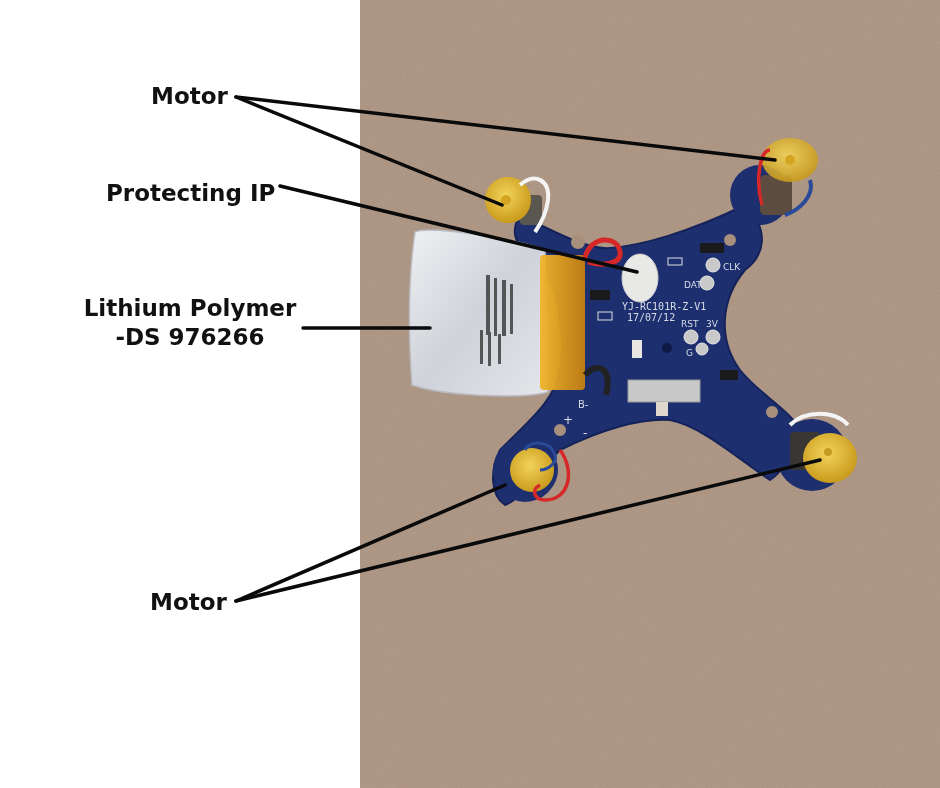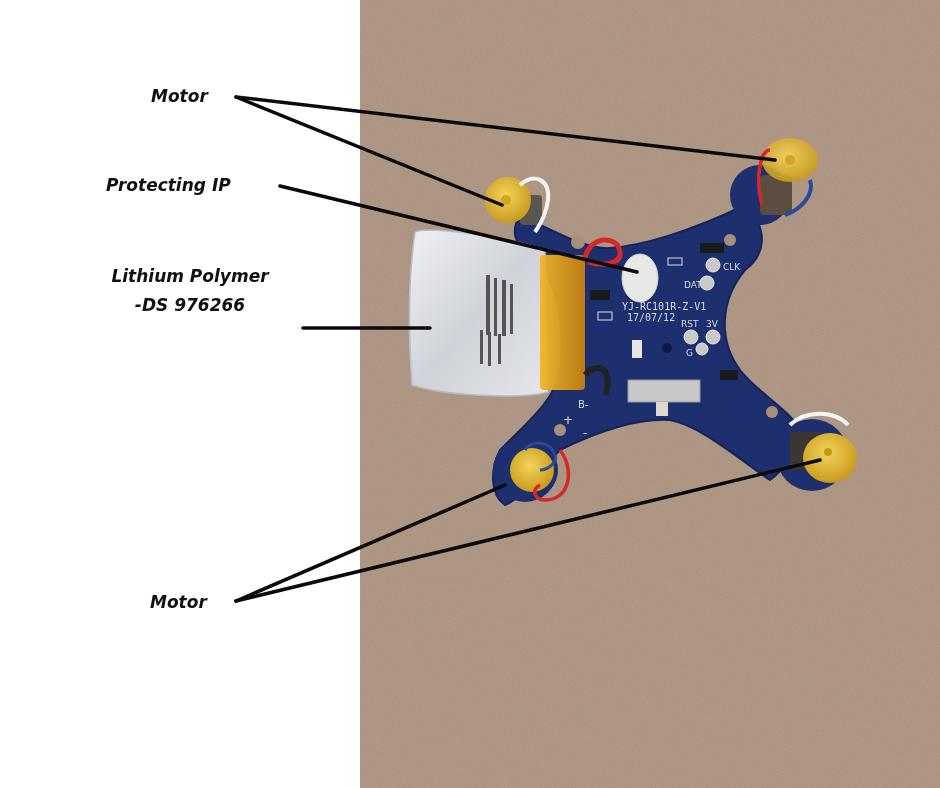--- a/index.html
+++ b/index.html
@@ -1,19 +1,19 @@
 <!DOCTYPE html>
 <html><head>
 <meta charset="utf-8">
 <style>
   html, body { margin:0; padding:0; }
   body { width:940px; height:788px; position:relative; overflow:hidden; background:#ffffff; font-family:"DejaVu Sans", sans-serif; }
   #stage { position:absolute; left:0; top:0; width:940px; height:788px; }
-  .label { position:absolute; font-weight:bold; color:#111111; font-size:17px; line-height:29px; white-space:nowrap;font-style:italic; }
-  .label.center { text-align:center; }
+  .label { position:absolute; font-weight:bold; color:#111111; font-size:23px; line-height:29px; white-space:nowrap; }
+  .label.center { text-align:center;margin-top:32px; }
   svg { position:absolute; left:0; top:0; }
 </style>
 </head>
 <body>
 
 <div id="stage">
 
   <svg width="940" height="788" viewBox="0 0 940 788">
     <defs>
       <filter id="grain" x="0" y="0" width="100%" height="100%">
@@ -132,21 +132,21 @@
       <line x1="236" y1="97" x2="502" y2="205"></line>
       <line x1="236" y1="97" x2="775" y2="160"></line>
       <line x1="280" y1="186" x2="637" y2="272"></line>
       <line x1="303" y1="328" x2="430" y2="328"></line>
       <line x1="236" y1="601" x2="505" y2="485"></line>
       <line x1="236" y1="601" x2="820" y2="460"></line>
     </g>
   </svg>
 
   <div class="label" style="left:151px; top:82px;">Motor</div>
-  <div class="label" style="left:106px; top:171px;">Protecting IP</div>
+  <div class="label" style="left:106px; top:179px;">Protecting IP</div>
 
   <div class="label center" style="left:80px; top:262px; width:220px;">
     <div>Lithium Polymer</div>
     <div>-DS 976266</div>
   </div>
 
   <div class="label" style="left:150px; top:588px;">Motor</div>
 </div>
 
 </body></html>

